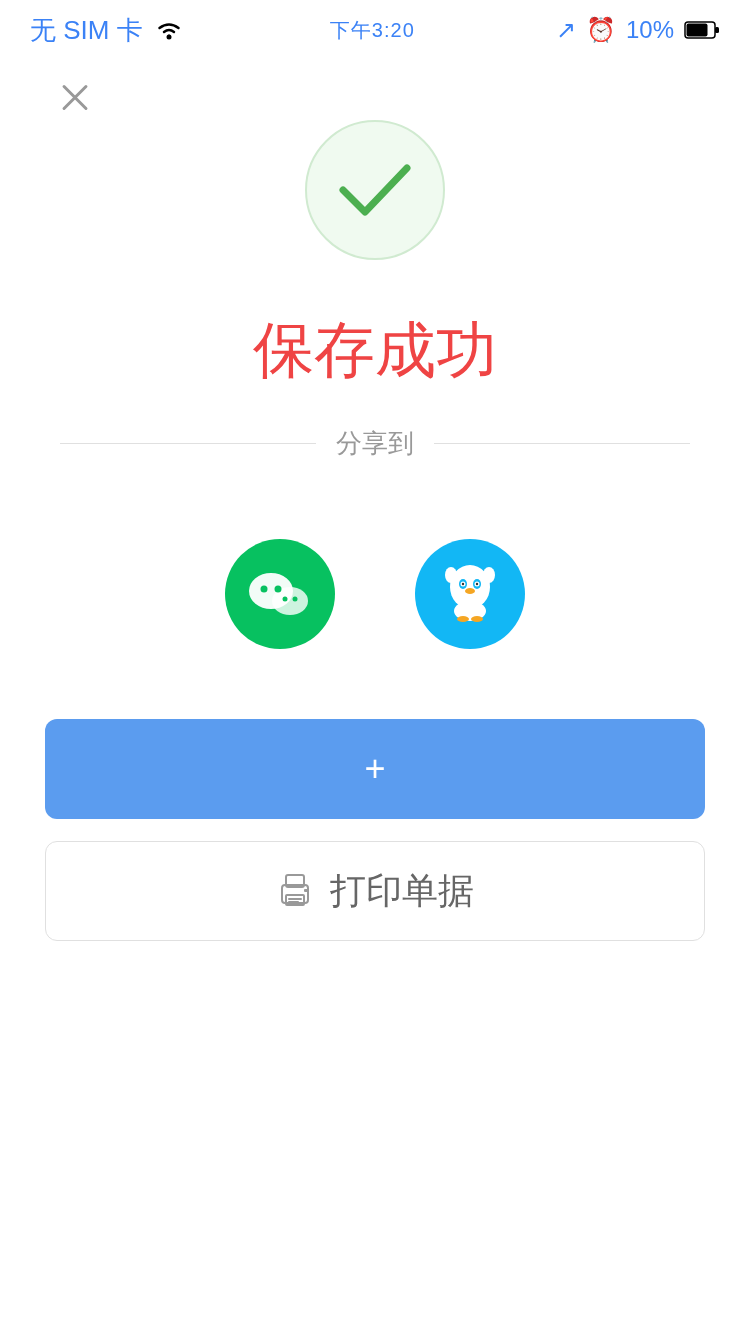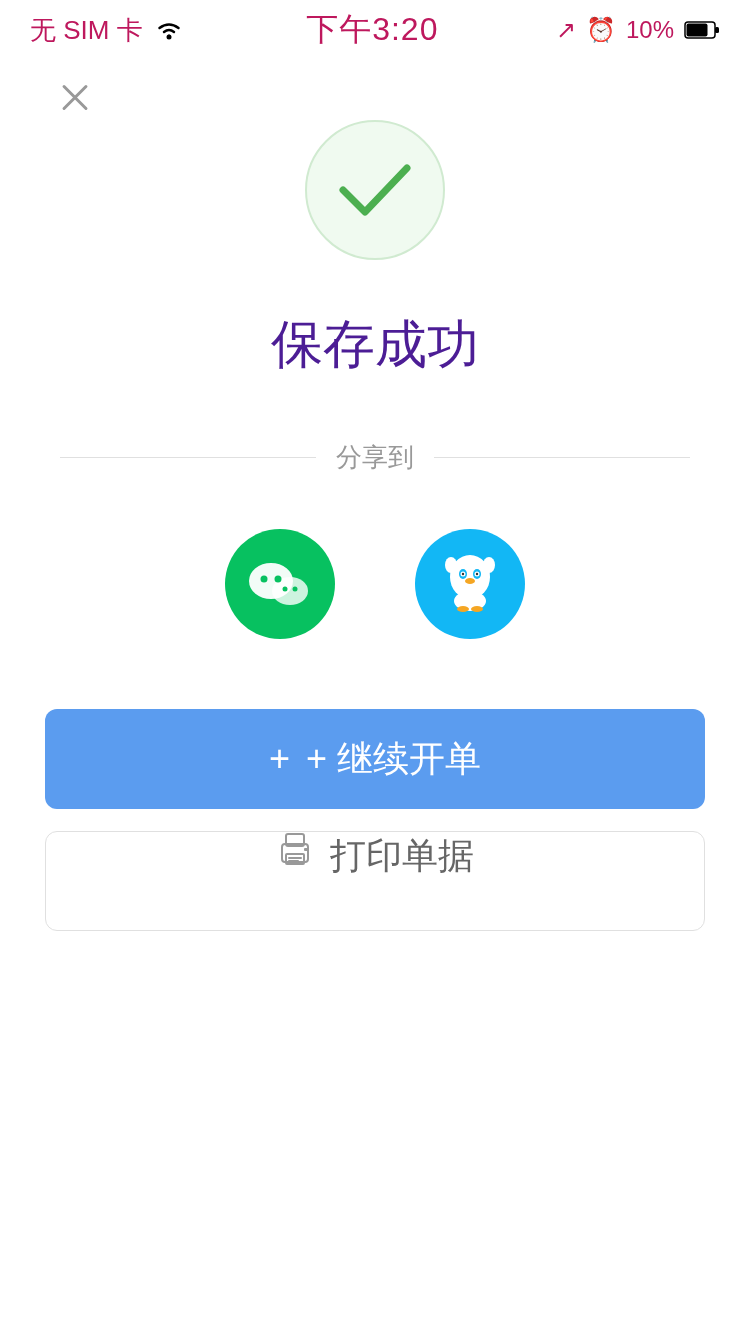--- a/index.html
+++ b/index.html
@@ -17,39 +17,39 @@
     
     .status-bar {
       width: 100%;
       height: 60px;
       background: #ffffff;
       display: flex;
       align-items: center;
       justify-content: space-between;
       padding: 0 30px;
       font-size: 26px;
-      color: #be185d;
+      color: #3b82f6;
     }
 
     .status-left {
       display: flex;
       align-items: center;
       gap: 12px;
     }
 
     .status-left span { font-size: 26px; }
 
     .wifi-icon {
       width: 28px;
       height: 22px;
       display: inline-block;
     }
 
     .status-center {
-      font-size: 32px;
+      font-size: 20px;
       font-weight: 500;
       letter-spacing: 1px;
       margin-left: 6px;
     }
 
     .status-right {
       display: flex;
       align-items: center;
       gap: 10px;
       font-size: 24px;
@@ -97,32 +97,32 @@
       background: #f0faf0;
       border: 2px solid #d0ead0;
       display: flex;
       align-items: center;
       justify-content: center;
       margin-bottom: 50px;
     }
 
     
     .success-title {
-      font-size: 52px;
+      font-size: 61px;
       font-weight: 400;
-      color: #4c1d95;
-      margin-bottom: 60px;
+      color: #ef4444;
+      margin-bottom: 34px;
     }
 
     
     .share-divider {
       width: 100%;
       display: flex;
       align-items: center;
-      margin-bottom: 54px;
+      margin-bottom: 78px;
       padding: 0 60px;
     }
 
     .share-divider-line {
       flex: 1;
       height: 1px;
       background: #e0e0e0;
     }
 
     .share-divider-text {
@@ -182,21 +182,21 @@
 
     .btn-secondary {
       width: 100%;
       height: 100px;
       background: #ffffff;
       border: 1px solid #e0e0e0;
       border-radius: 12px;
       font-size: 36px;
       color: #666666;
       display: flex;
-      align-items: flex-start;
+      align-items: center;
       justify-content: center;
       gap: 16px;
       cursor: pointer;
     }
   </style>
 </head>
 <body>
 
 <div class="status-bar">
   <div class="status-left">
@@ -275,21 +275,20 @@
         <ellipse cx="10" cy="16" rx="6" ry="8" fill="white"></ellipse>
         <ellipse cx="48" cy="16" rx="6" ry="8" fill="white"></ellipse>
       </svg>
     </div>
   </div>
 
   <div class="action-buttons">
 
     <button class="btn-primary">
       <span style="font-size:36px; color:white; font-weight:300;">+</span>
-      <span style="font-size:36px;">+ 继续开单</span>
     </button>
 
     <button class="btn-secondary">
       <svg width="38" height="36" viewBox="0 0 38 36">
         <rect x="6" y="12" width="26" height="18" rx="3" fill="none" stroke="#999" stroke-width="2"></rect>
         <rect x="10" y="2" width="18" height="12" rx="2" fill="none" stroke="#999" stroke-width="2"></rect>
         <rect x="10" y="22" width="18" height="10" rx="1" fill="none" stroke="#999" stroke-width="2"></rect>
         <rect x="28" y="16" width="4" height="3" rx="1" fill="#999"></rect>
         <line x1="13" y1="26" x2="25" y2="26" stroke="#999" stroke-width="2" stroke-linecap="round"></line>
         <line x1="13" y1="29" x2="22" y2="29" stroke="#999" stroke-width="2" stroke-linecap="round"></line>

